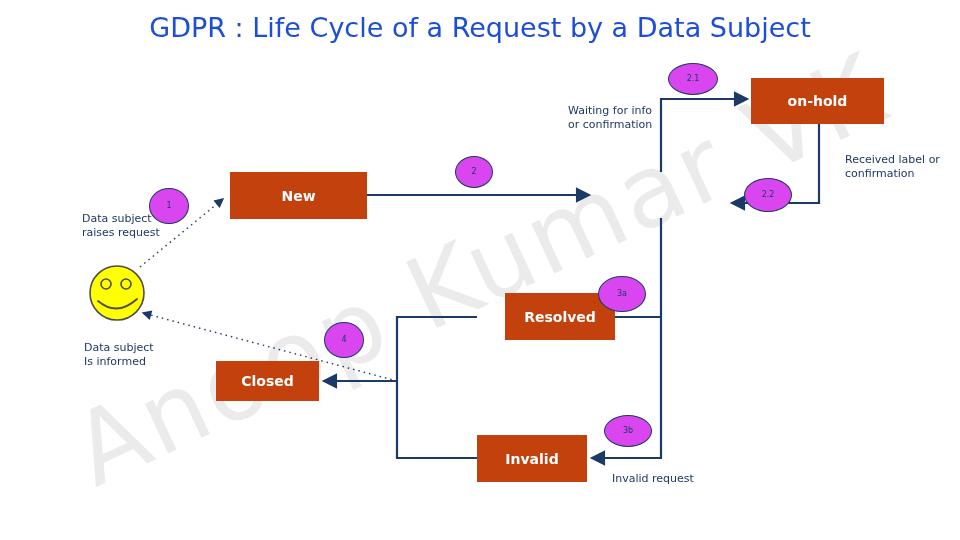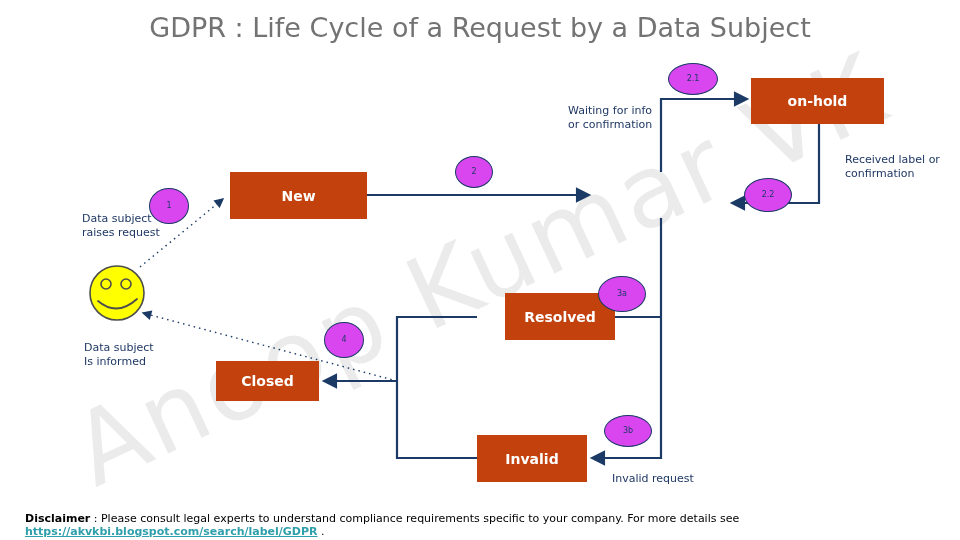--- a/index.html
+++ b/index.html
@@ -9,21 +9,21 @@
   }
   .watermark{
     position:absolute;left:50%;top:50%;
     transform:translate(-50%,-50%) rotate(-25deg);
     font-size:100px;font-weight:400;letter-spacing:3px;
     color:#EBEBEB;white-space:nowrap;z-index:0;user-select:none;
   }
   .lines-layer{position:absolute;left:0;top:0;z-index:1;}
   .title{
     position:absolute;top:12px;left:0;width:100%;text-align:center;
-    font-size:27px;color:#737373;z-index:3;letter-spacing:0px;
+    font-size:27px;color:#1d4ed8;z-index:3;letter-spacing:0px;
   }
   .node{
     position:absolute;background:#c2410c;color:#ffffff;z-index:2;
     display:flex;align-items:center;justify-content:center;
     font-weight:bold;font-size:14px;
   }
   .oval{
     position:absolute;border:1.4px solid #1B3A66;border-radius:50%;
     background:#d946ef;color:#1B3A66;z-index:2;
     display:flex;align-items:center;justify-content:center;
@@ -99,15 +99,14 @@
   <div class="lbl" style="left:82px;top:212px;">Data subject
 raises request</div>
   <div class="lbl" style="left:568px;top:104px;">Waiting for info
 or confirmation</div>
   <div class="lbl" style="left:845px;top:153px;">Received label or
 confirmation</div>
   <div class="lbl" style="left:84px;top:341px;">Data subject
 Is informed</div>
   <div class="lbl" style="left:612px;top:472px;">Invalid request</div>
 
-  <div class="footer"><span class="bold">Disclaimer</span><span> : Please consult legal experts to understand compliance requirements specific to your company. For more details see </span><a href="#">https://akvkbi.blogspot.com/search/label/GDPR</a><span> .</span></div>
 
 </div>
 
 </body></html>

